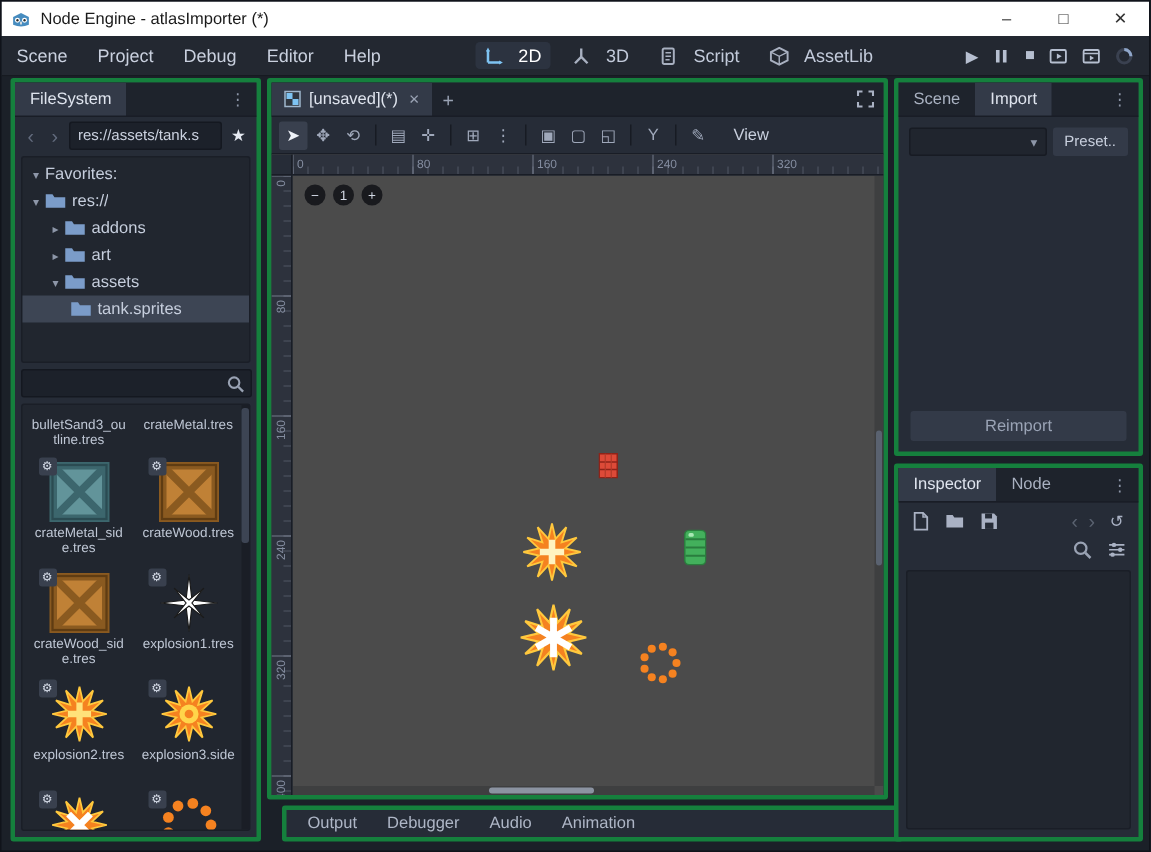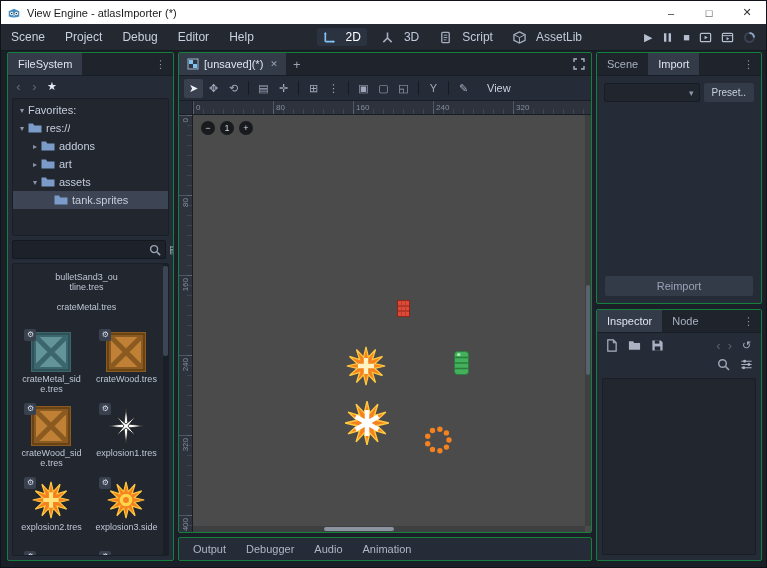--- a/index.html
+++ b/index.html
@@ -20,24 +20,24 @@
   .sp1{flex:1.15;}.sp2{flex:1;}
   .workspaces{display:flex;align-items:center;gap:8px;}
   .ws-btn{display:flex;align-items:center;gap:10px;font-size:12px;color:#c2cada;padding:2px 6px;border-radius:3px;}
   .ws-btn.active{color:#ffffff;background:#2c3340;}
   .ws-icon svg{width:13px;height:13px;display:block;}
   .playback{display:flex;align-items:center;gap:9px;padding:0 10px;}
   .pb{color:#b6bfd0;font-size:11px;display:flex;align-items:center;}
   .pb svg{width:13px;height:13px;display:block;}
 
   
-  .panel{background:#262c37;border:1px solid #15803d;border-radius:2px;display:flex;flex-direction:column;overflow:hidden;}
+  .panel{background:#262c37;border:3px solid #15803d;border-radius:2px;display:flex;flex-direction:column;overflow:hidden;}
   .dock-left{position:absolute;left:6px;top:51px;width:167px;height:509px;}
   .dock-center{position:absolute;left:177px;top:51px;width:414px;height:481px;}
-  .bottombar{position:absolute;left:177px;top:536px;width:414px;height:24px;flex-direction:row;align-items:center;padding:0 4px;}
+  .bottombar{position:absolute;left:187px;top:536px;width:414px;height:24px;flex-direction:row;align-items:center;padding:0 4px;}
   .dock-right{position:absolute;left:595px;top:51px;width:166px;height:509px;display:flex;flex-direction:column;gap:5px;}
 
   .tabstrip{height:23px;background:#1e232c;display:flex;align-items:stretch;border-bottom:1px solid #191d26;flex:0 0 auto;}
   .tab{display:flex;align-items:center;padding:0 10px;font-size:11px;color:#a9b1c1;}
   .tab.active{background:#333a48;color:#dfe4ee;}
   .strip-dots{margin-left:auto;display:flex;align-items:center;padding:0 7px;color:#8d96a8;font-size:11px;}
 
   
   .nav-row{display:flex;align-items:center;gap:3px;padding:3px 4px;flex:0 0 auto;}
   .nav-arrow{width:13px;text-align:center;color:#626b7d;font-size:13px;}
@@ -51,21 +51,21 @@
   .fi svg{width:14px;height:12px;display:block;}
   .tl{white-space:nowrap;overflow:hidden;}
   .search-row{display:flex;align-items:center;gap:3px;padding:3px 4px 2px;flex:0 0 auto;}
   .search-box{flex:1;display:flex;align-items:center;background:#1c212a;border:1px solid #141820;border-radius:2px;height:19px;padding:0 4px;}
   .search-box input{flex:1;min-width:0;background:transparent;border:none;outline:none;color:#ccd3e1;font-size:10px;font-family:"Liberation Sans",sans-serif;}
   .si{width:12px;height:12px;flex:0 0 auto;}
   .si svg{width:12px;height:12px;display:block;}
   .view-toggle{width:16px;text-align:center;color:#9aa3b4;font-size:11px;}
   .asset-grid{position:relative;flex:1;margin:2px 4px 4px;background:#21262f;border:1px solid #1a1e27;border-radius:2px;overflow:hidden;display:flex;flex-wrap:wrap;align-content:flex-start;padding:0 1px;}
   .asset-item{width:49%;display:flex;flex-direction:column;align-items:center;padding:8px 2px 4px;}
-  .asset-item.cut{height:30px;justify-content:flex-end;padding:0 2px 2px;margin-left:35px;}
+  .asset-item.cut{height:30px;justify-content:flex-end;padding:0 2px 2px;}
   .thumb{position:relative;width:40px;height:40px;flex:0 0 auto;}
   .thumb svg{width:100%;height:100%;display:block;}
   .badge{position:absolute;left:-7px;top:-3px;width:12px;height:12px;background:#39404e;border-radius:2px;color:#d6dce8;font-size:8px;line-height:12px;text-align:center;}
   .alabel{margin-top:2px;font-size:9px;line-height:10px;color:#bfc7d5;text-align:center;word-break:break-all;max-width:64px;min-height:20px;}
   .grid-scrollbar{position:absolute;right:0;top:0;bottom:0;width:5px;background:#1a1e26;}
   .grid-thumb{position:absolute;top:2px;right:0;width:5px;height:90px;background:#3d4554;border-radius:2px;}
 
   
   .scene-tabs{height:23px;background:#1e232c;display:flex;align-items:stretch;border-bottom:1px solid #191d26;flex:0 0 auto;}
   .scene-tab{display:flex;align-items:center;gap:5px;padding:0 8px;font-size:11px;color:#a9b1c1;}
@@ -127,21 +127,21 @@
     <span class="tb-icon">
         <svg viewBox="0 0 16 16">
           <path d="M2 6 L8 3 L14 6 L14 12 Q8 14.5 2 12 Z" fill="#478cbf"></path>
           <circle cx="5.3" cy="8.6" r="1.9" fill="#fff"></circle>
           <circle cx="10.7" cy="8.6" r="1.9" fill="#fff"></circle>
           <circle cx="5.3" cy="8.6" r="0.9" fill="#2b2b2b"></circle>
           <circle cx="10.7" cy="8.6" r="0.9" fill="#2b2b2b"></circle>
           <rect x="7.3" y="9.6" width="1.4" height="2.2" fill="#e0e0e0"></rect>
         </svg>
       </span>
-    <span class="tb-title">View Engine - atlasImporter (*)</span>
+    <span class="tb-title">Node Engine - atlasImporter (*)</span>
     <div class="tb-controls">
       <div class="tb-btn">–</div>
       <div class="tb-btn">□</div>
       <div class="tb-btn">✕</div>
     </div>
   </div>
 
   <div class="menubar">
     <div class="menu-items">
         <div class="menu-item">Scene</div>
@@ -221,20 +221,21 @@
   </div>
 
   <div class="dock-left panel">
     <div class="tabstrip">
       <div class="tab active">FileSystem</div>
       <div class="strip-dots">⋮</div>
     </div>
     <div class="nav-row">
       <div class="nav-arrow">‹</div>
       <div class="nav-arrow">›</div>
+      <input class="path-input" value="res://assets/tank.s" style="">
       <div class="star-btn">★</div>
     </div>
     <div class="tree">
         <div class="tree-row" style="padding-left: 3px;">
           <span class="tw">▾</span>
           <span class="tl">Favorites:</span>
         </div>
         <div class="tree-row" style="padding-left: 3px;">
           <span class="tw">▾</span>
           <span class="fi">
@@ -264,21 +265,21 @@
         </div>
         <div class="tree-row" style="padding-left: 16px;">
           <span class="tw">▾</span>
           <span class="fi">
             <svg viewBox="0 0 14 12">
               <path d="M0.5 1.5 h4.5 l1.3 2 H13.5 v7 H0.5 Z" fill="#7b9cc9"></path>
             </svg>
           </span>
           <span class="tl">assets</span>
         </div>
-        <div class="tree-row selected" style="padding-left: 29px;">
+        <div class="tree-row selected" style="padding-left: 20px;">
           <span class="tw"></span>
           <span class="fi">
             <svg viewBox="0 0 14 12">
               <path d="M0.5 1.5 h4.5 l1.3 2 H13.5 v7 H0.5 Z" fill="#7b9cc9"></path>
             </svg>
           </span>
           <span class="tl">tank.sprites</span>
         </div>
       </div>
     <div class="search-row">

